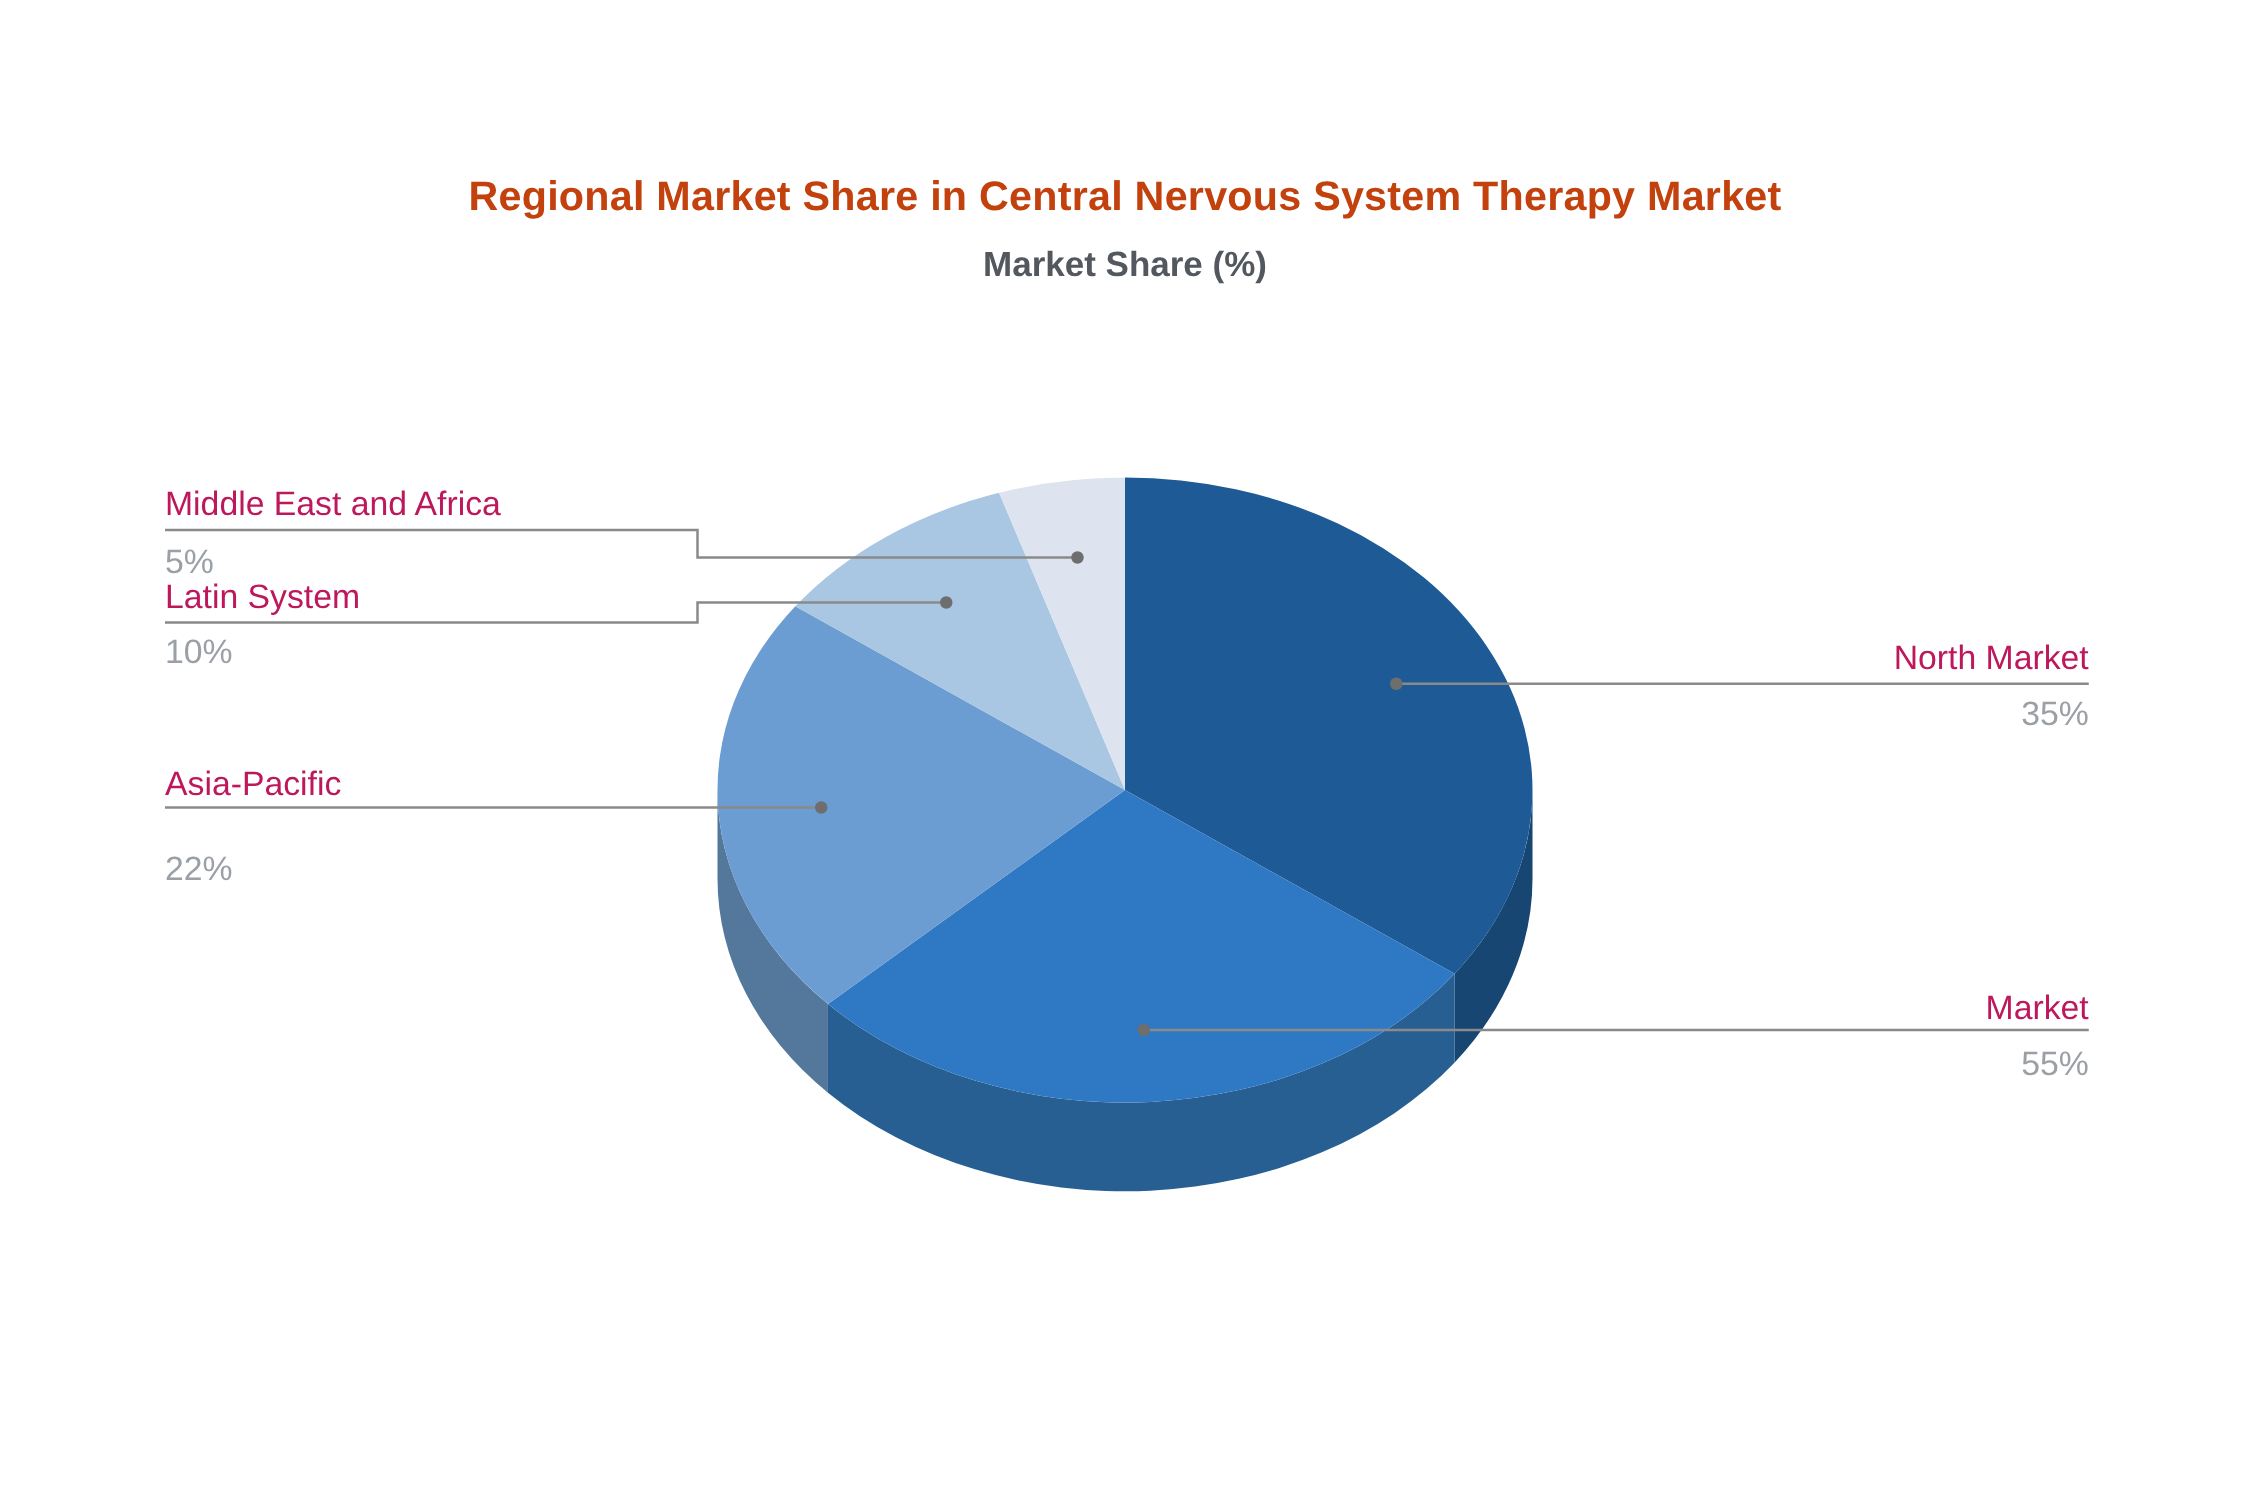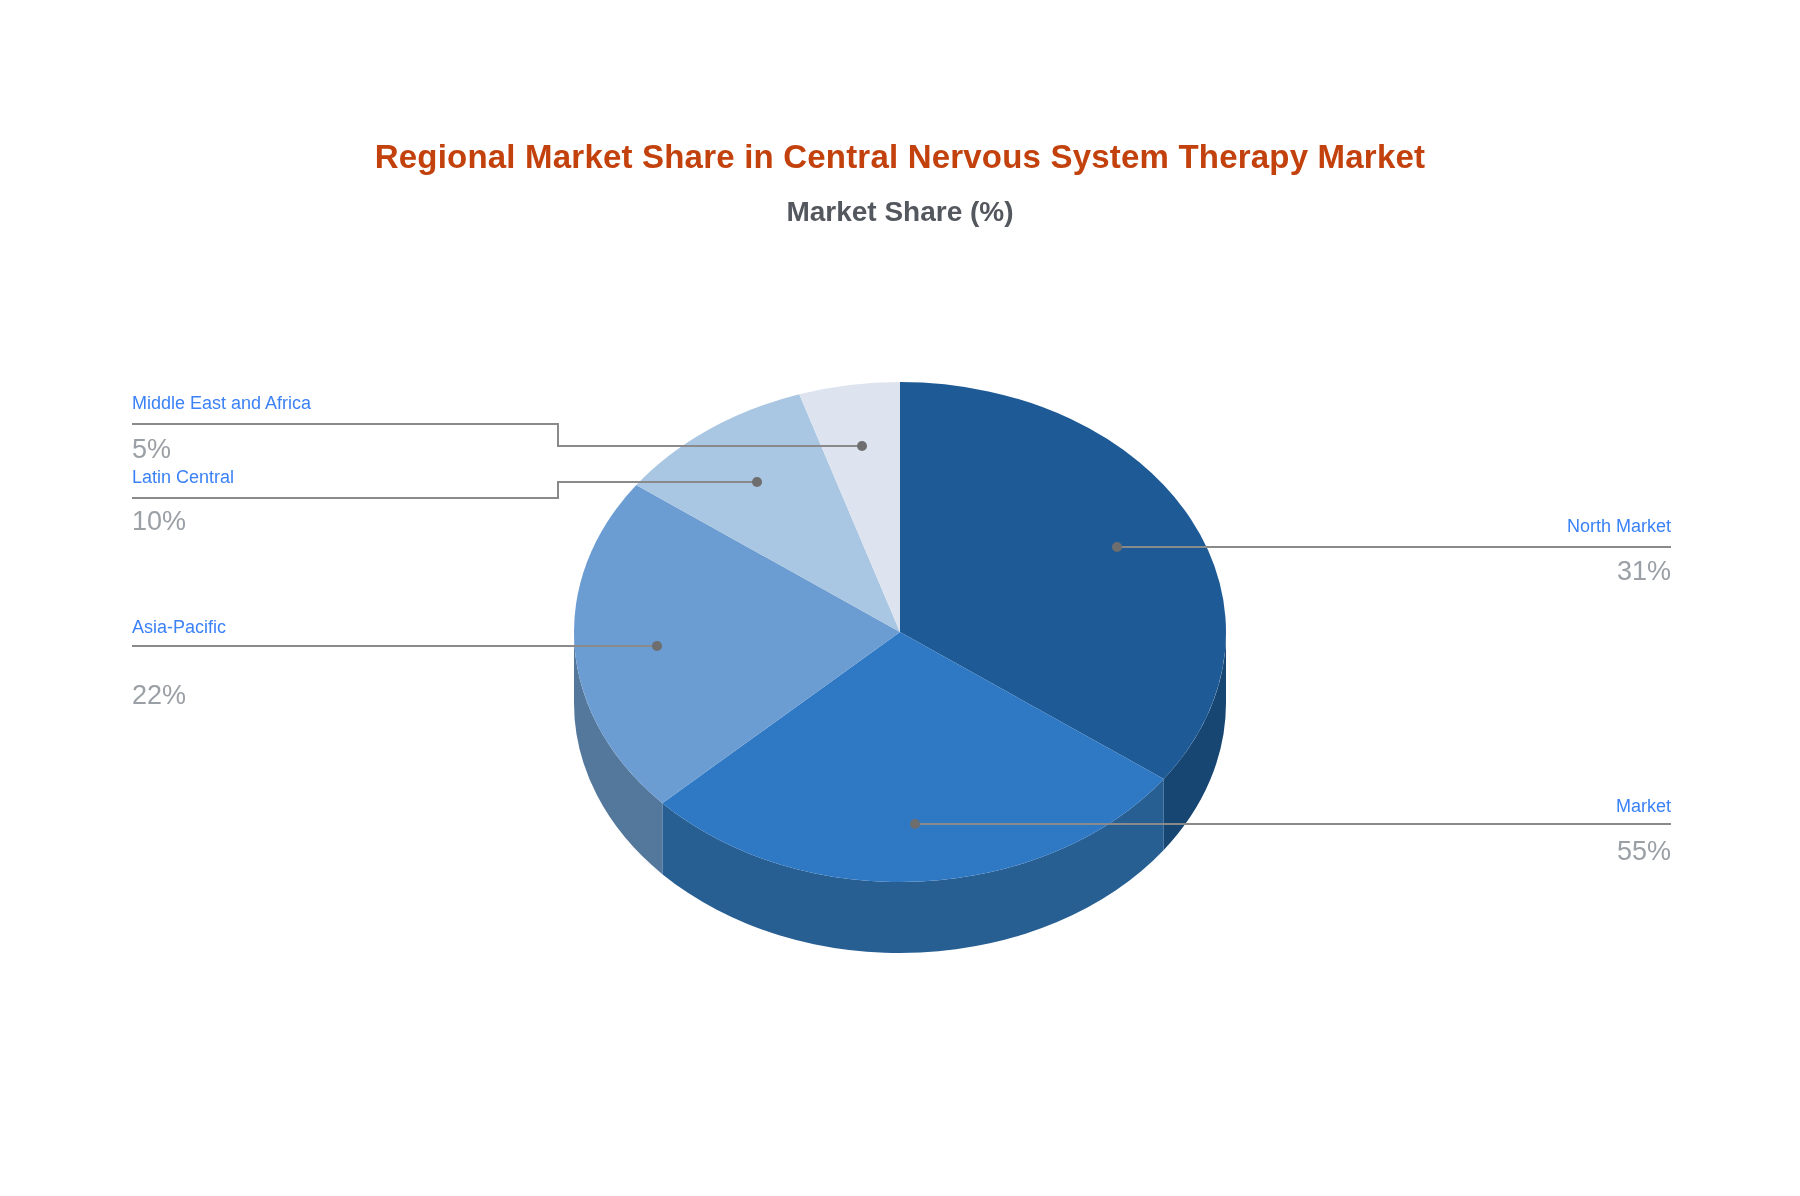--- a/index.html
+++ b/index.html
@@ -9,21 +9,21 @@
   }
   .chart-title{
     position:absolute;left:0;top:138px;width:1800px;text-align:center;
     font-size:33px;font-weight:bold;color:#222426;letter-spacing:.2px;
   }
   .chart-subtitle{
     position:absolute;left:0;top:196px;width:1800px;text-align:center;
     font-size:28px;font-weight:bold;color:#53575e;
   }
   #pie-svg{position:absolute;left:0;top:0;}
-  .slice-label{position:absolute;font-size:18px;line-height:30px;color:#3b82f6;white-space:nowrap;}
+  .slice-label{position:absolute;font-size:27px;line-height:30px;color:#be185d;white-space:nowrap;}
   .slice-pct{position:absolute;font-size:27px;line-height:30px;color:#9aa0a6;white-space:nowrap;}
   .left-anchor{left:132px;text-align:left;}
   .right-anchor{right:129px;text-align:right;}
   .lbl-mea-name{top:388px;}   .lbl-mea-pct{top:434px;}
   .lbl-la-name{top:462px;}    .lbl-la-pct{top:506px;}
   .lbl-ap-name{top:612px;}    .lbl-ap-pct{top:680px;}
   .lbl-na-name{top:511px;}    .lbl-na-pct{top:556px;}
   .lbl-eu-name{top:791px;}    .lbl-eu-pct{top:836px;}
   .logo{position:absolute;left:1366px;top:1042px;display:flex;align-items:flex-start;}
   .logo-text{
@@ -56,26 +56,26 @@
       <circle cx="657" cy="646" r="5" fill="#6e6e6e"></circle>
       <path d="M132,498 H558 V482 H757" fill="none" stroke="#8a8a8a" stroke-width="2"></path>
       <circle cx="757" cy="482" r="5" fill="#6e6e6e"></circle>
       <path d="M132,424 H558 V446 H862" fill="none" stroke="#8a8a8a" stroke-width="2"></path>
       <circle cx="862" cy="446" r="5" fill="#6e6e6e"></circle>
     </svg>
 
   <div class="slice-label left-anchor lbl-mea-name">Middle East and Africa</div>
   <div class="slice-pct  left-anchor lbl-mea-pct">5%</div>
 
-  <div class="slice-label left-anchor lbl-la-name">Latin Central</div>
+  <div class="slice-label left-anchor lbl-la-name">Latin System</div>
   <div class="slice-pct  left-anchor lbl-la-pct">10%</div>
 
   <div class="slice-label left-anchor lbl-ap-name">Asia-Pacific</div>
   <div class="slice-pct  left-anchor lbl-ap-pct">22%</div>
 
   <div class="slice-label right-anchor lbl-na-name">North Market</div>
-  <div class="slice-pct  right-anchor lbl-na-pct">31%</div>
+  <div class="slice-pct  right-anchor lbl-na-pct">35%</div>
 
   <div class="slice-label right-anchor lbl-eu-name">Market</div>
   <div class="slice-pct  right-anchor lbl-eu-pct">55%</div>
 
 
 </div>
 
 </body></html>

